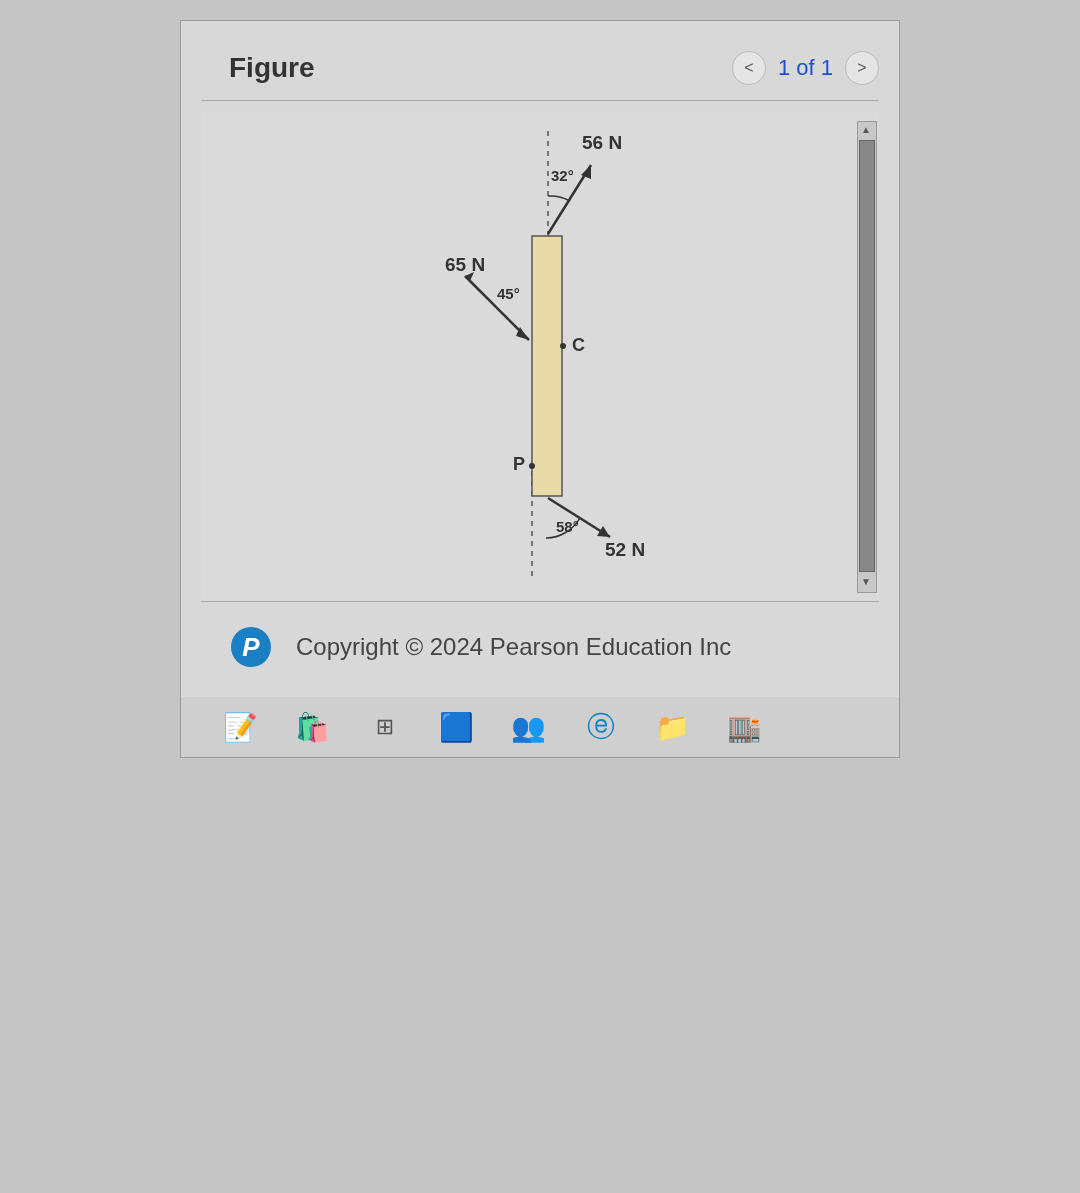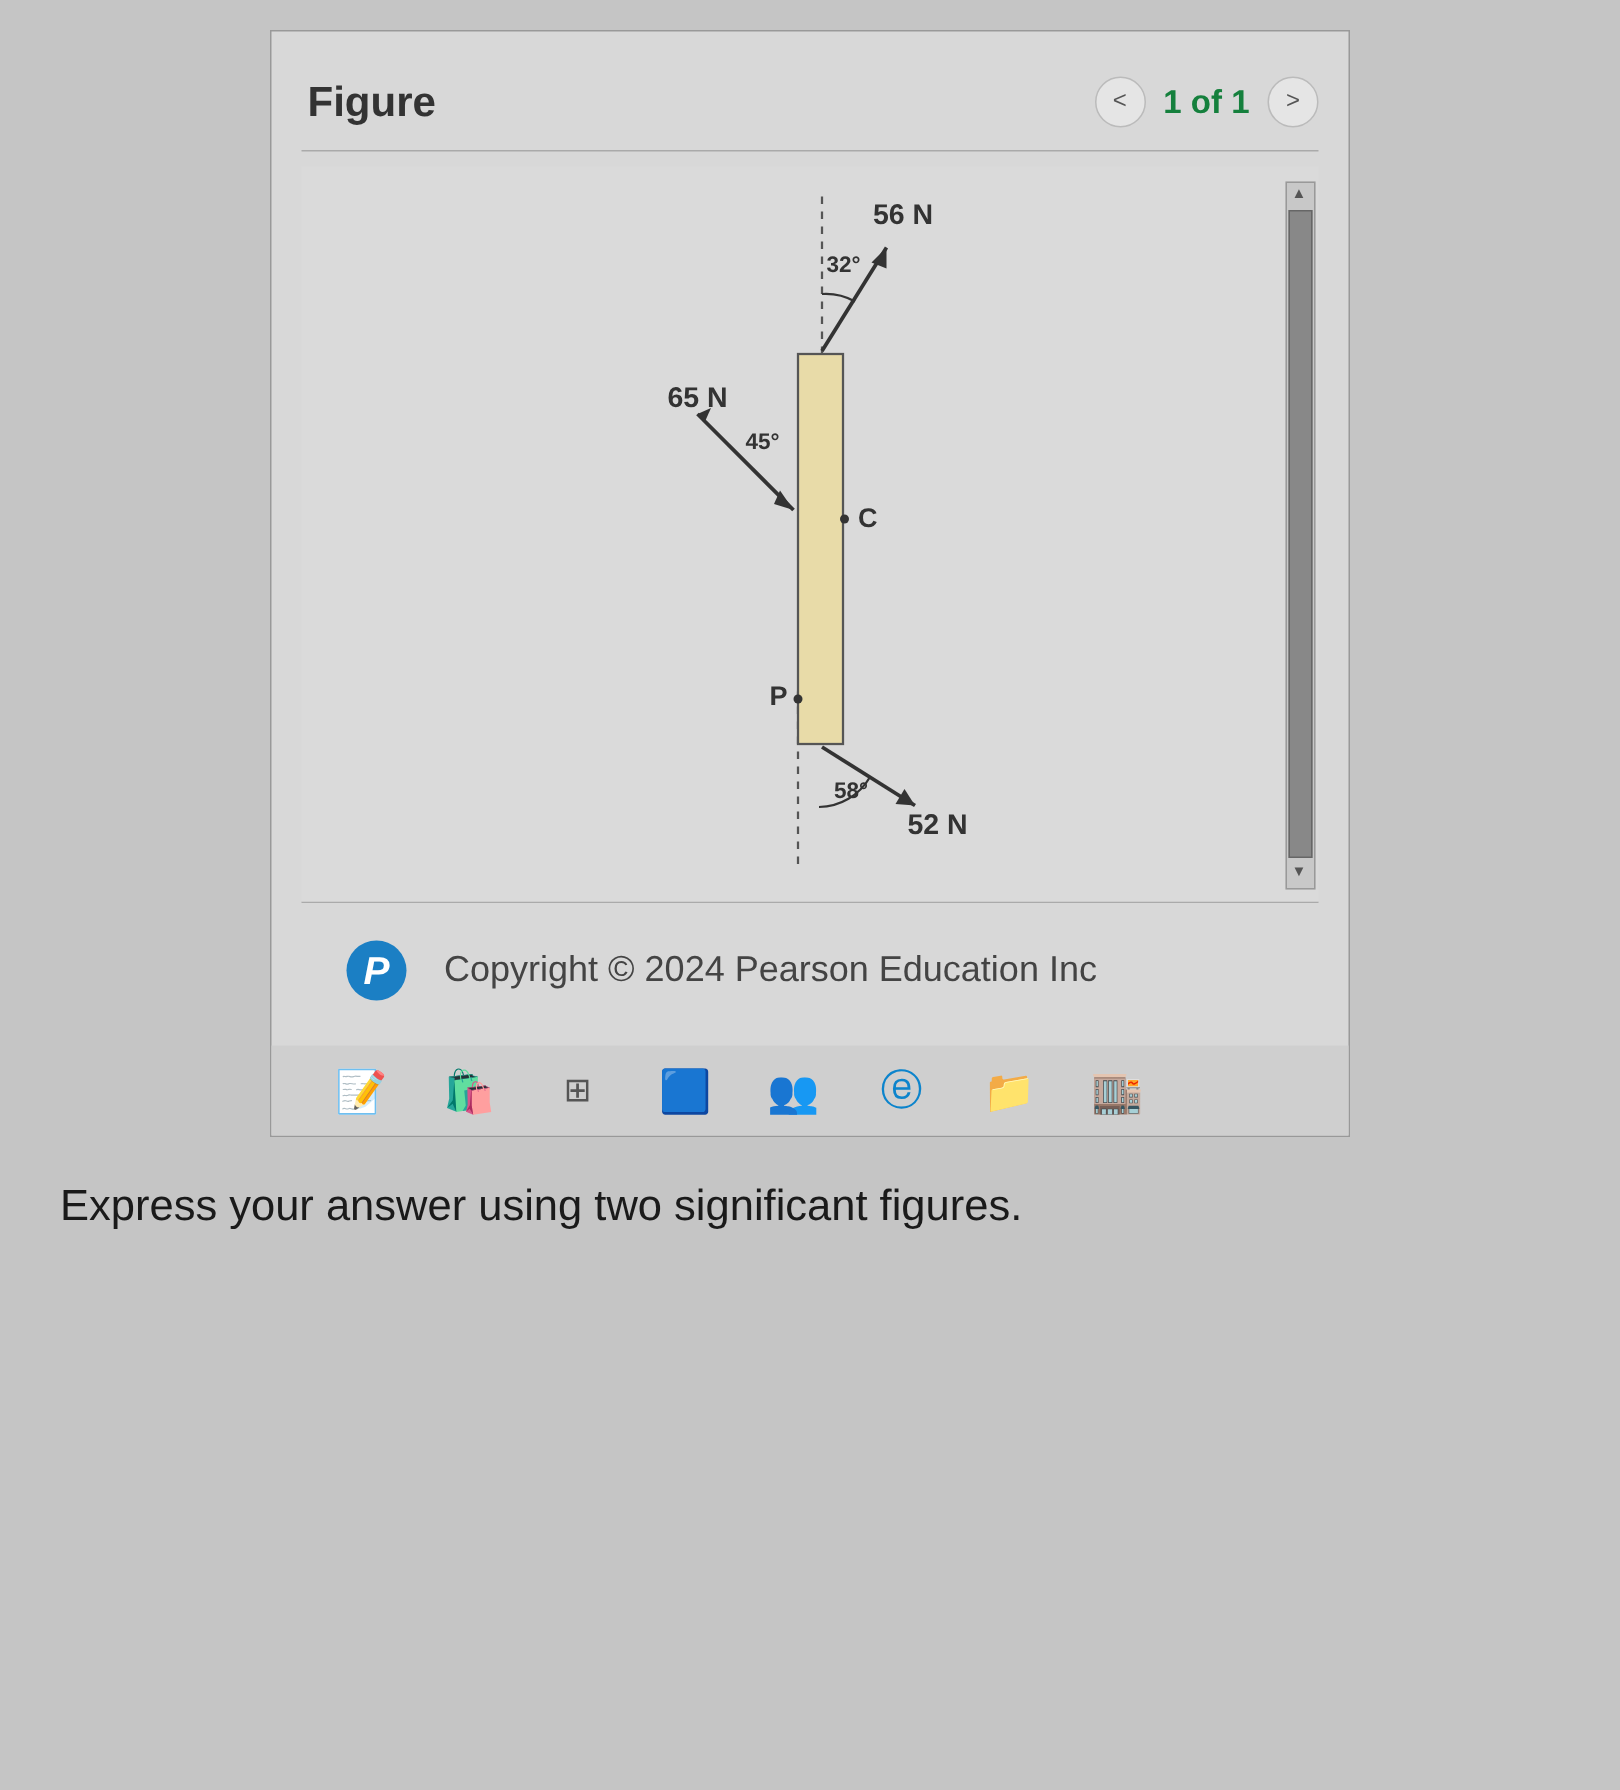--- a/index.html
+++ b/index.html
@@ -17,21 +17,21 @@
     .figure-panel {
       background: #d8d8d8;
       margin: 20px 160px 0 160px;
       border: 1px solid #999;
       position: relative;
     }
     .figure-header {
       display: flex;
       justify-content: space-between;
       align-items: center;
-      padding: 30px 20px 15px 24px;
+      padding: 30px 20px 15px 48px;
     }
     .figure-title {
       font-size: 28px;
       font-weight: bold;
       color: #333;
     }
     .pager {
       display: flex;
       align-items: center;
       gap: 8px;
@@ -43,23 +43,22 @@
       border: 1px solid #bbb;
       background: #e5e5e5;
       display: flex;
       align-items: center;
       justify-content: center;
       font-size: 16px;
       color: #555;
     }
     .pager-count {
       font-size: 22px;
-      color: #15803d;
+      color: #1d4ed8;
       padding: 0 4px;
-      font-weight: bold;
     }
     .divider {
       border-top: 1px solid #aaa;
       margin: 0 20px;
     }
     .figure-body {
       position: relative;
       height: 490px;
       background: #dadada;
       margin: 10px 20px 0px 20px;
@@ -212,15 +211,14 @@
       <div class="taskbar-icon" style="color:#555;font-size:22px;">⊞</div>
       <div class="taskbar-icon">🟦</div>
       <div class="taskbar-icon" style="color:#4b53bc;">👥</div>
       <div class="taskbar-icon" style="color:#0c84cc;">ⓔ</div>
       <div class="taskbar-icon">📁</div>
       <div class="taskbar-icon" style="color:#1e5fa8;">🏬</div>
     </div>
   </div>
 
   <div class="question-text">
-    <div>Express your answer using two significant figures.</div>
   </div>
 </div>
 
 </body></html>

